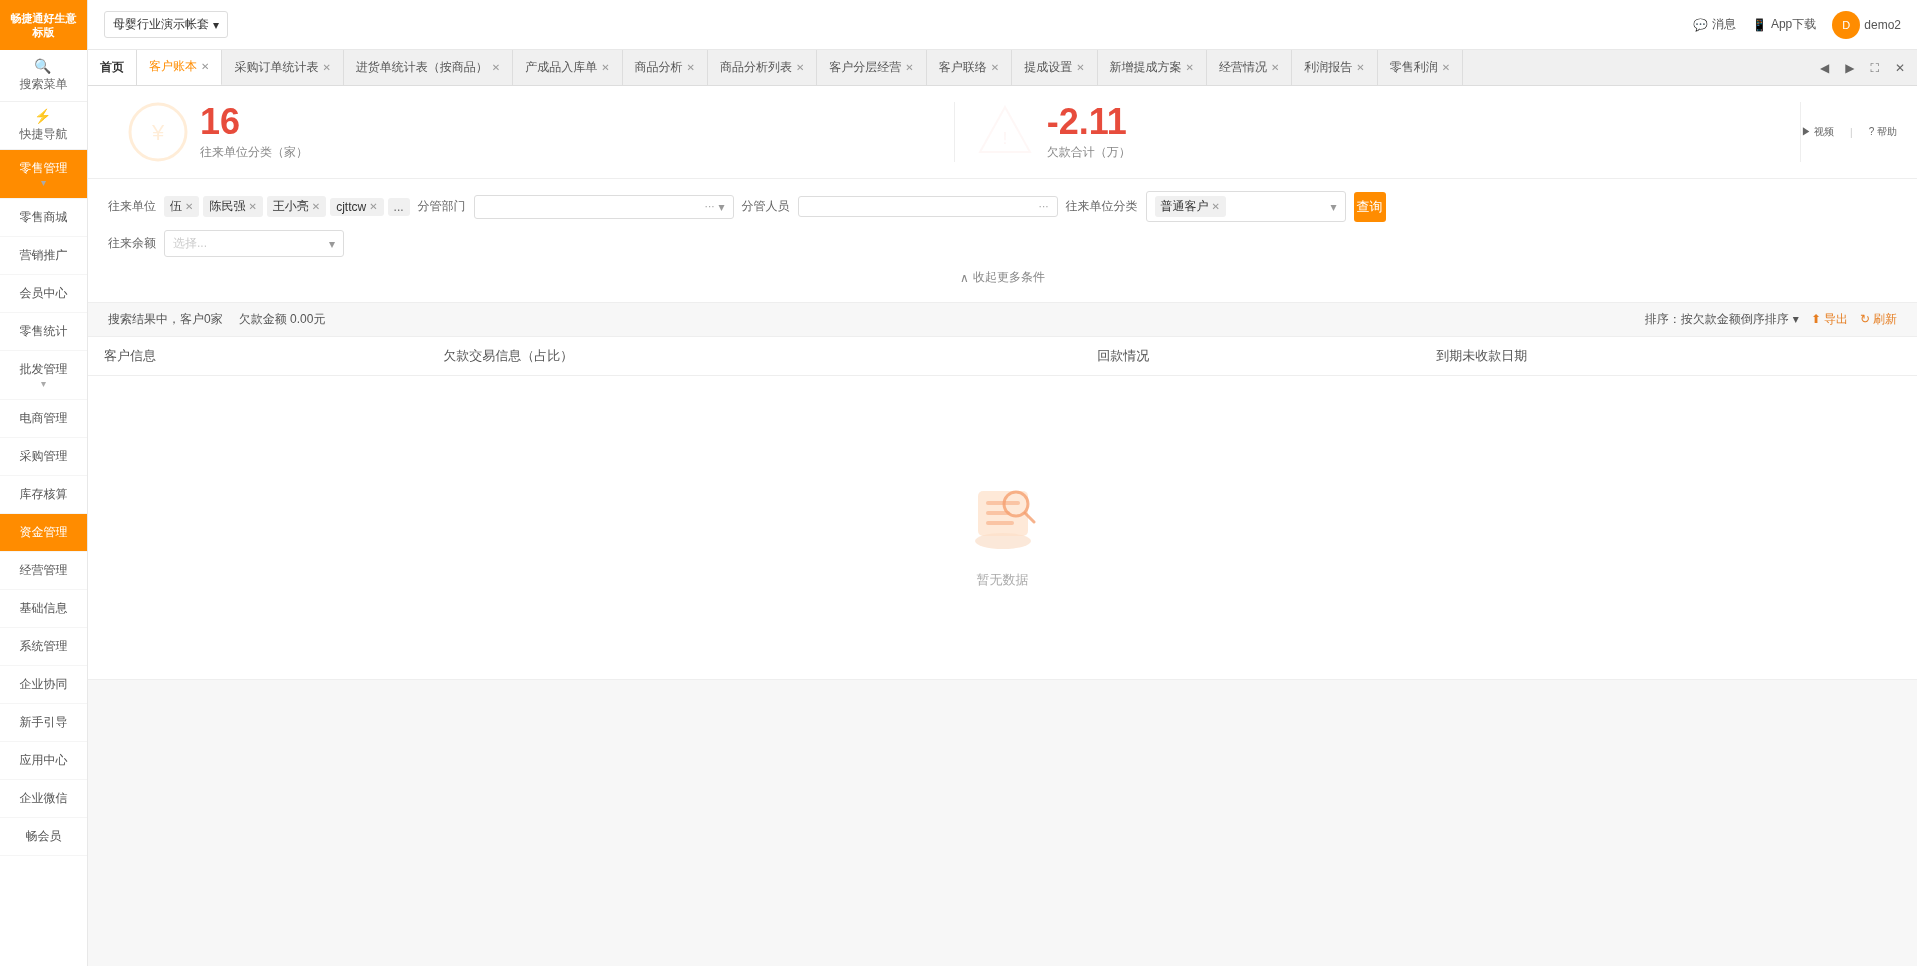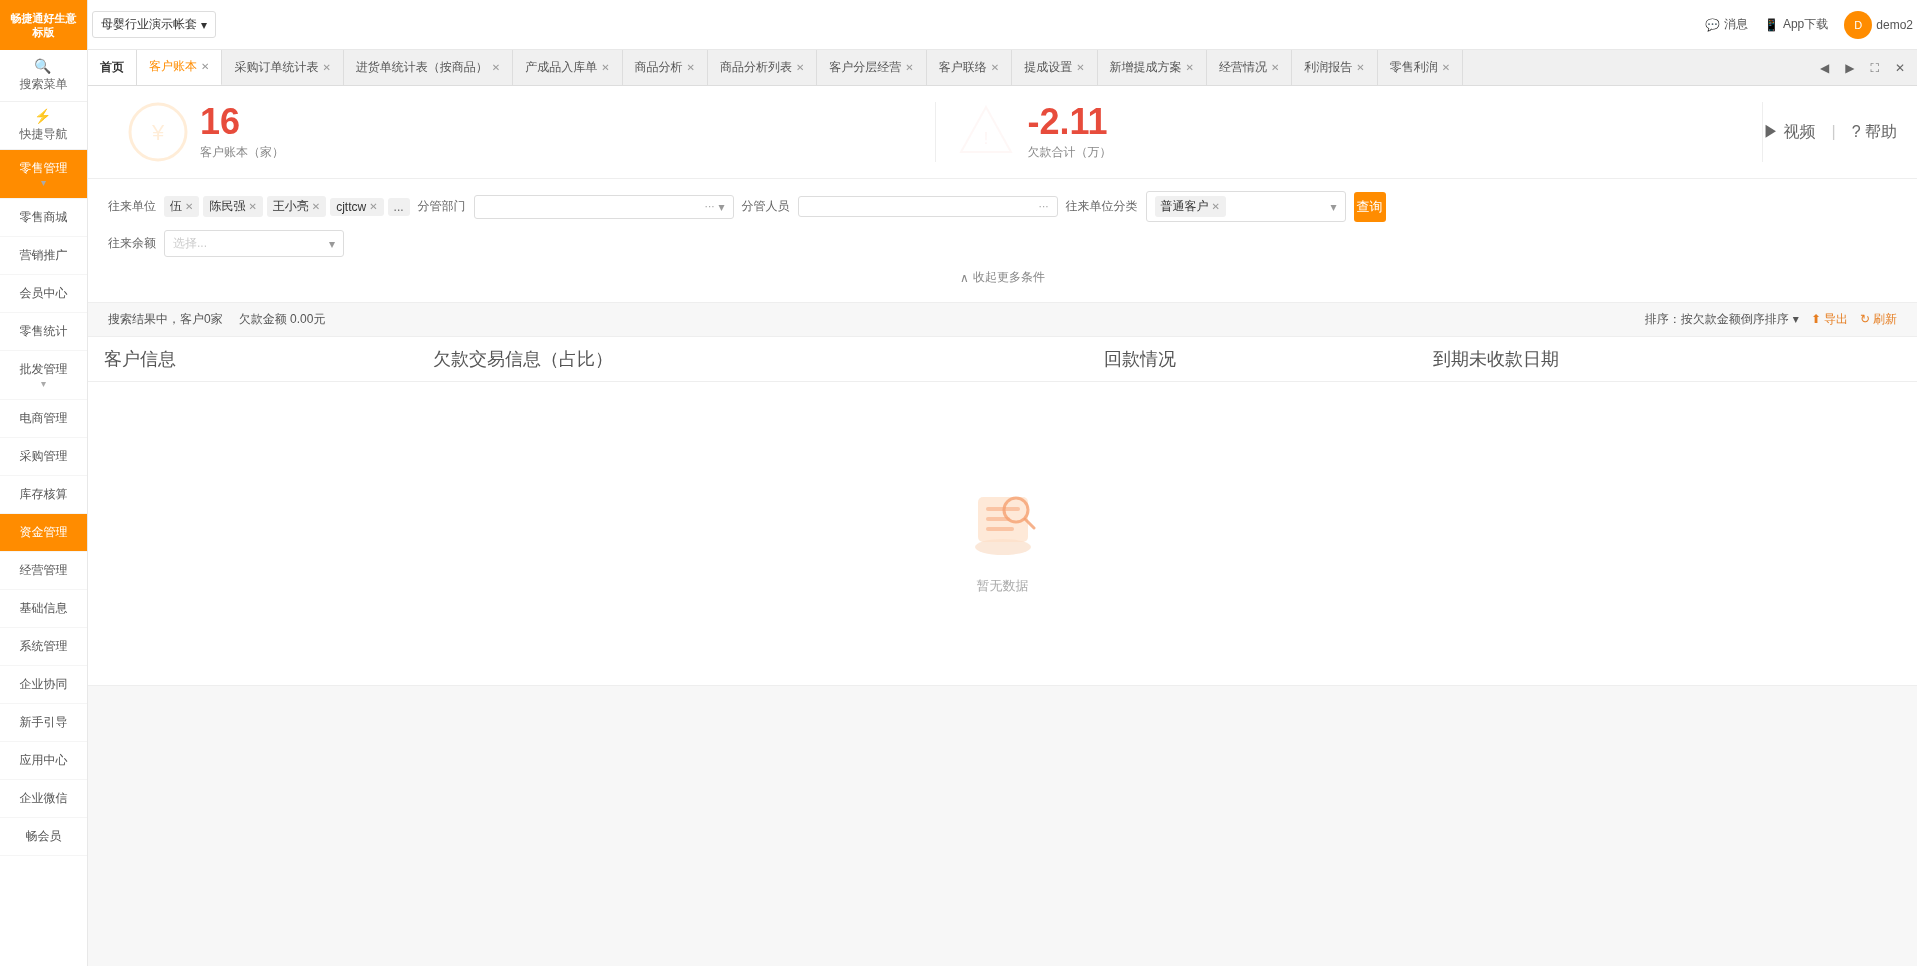--- a/index.html
+++ b/index.html
@@ -12,21 +12,21 @@
     .sidebar-search { padding: 8px 6px; border-bottom: 1px solid #f0f0f0; text-align: center; cursor: pointer; color: #666; font-size: 12px; }
     .sidebar-nav { padding: 6px 0; border-bottom: 1px solid #f0f0f0; text-align: center; cursor: pointer; color: #666; font-size: 12px; }
     .sidebar-item { padding: 10px 4px; text-align: center; cursor: pointer; color: #555; font-size: 12px; border-bottom: 1px solid #f5f5f5; }
     .sidebar-item.active { background: #ff8c00; color: #fff; }
     .sidebar-item-arrow { font-size: 10px; color: #aaa; }
 
     
     .main { flex: 1; display: flex; flex-direction: column; overflow: hidden; }
 
     
-    .topbar { height: 50px; background: #fff; border-bottom: 1px solid #e8e8e8; display: flex; align-items: center; padding: 0 4px; gap: 8px; flex-shrink: 0; }
+    .topbar { height: 50px; background: #fff; border-bottom: 1px solid #e8e8e8; display: flex; align-items: center; padding: 0 16px; gap: 8px; flex-shrink: 0; }
     .topbar-selector { display: flex; align-items: center; gap: 4px; border: 1px solid #ddd; border-radius: 3px; padding: 4px 8px; font-size: 12px; color: #333; cursor: pointer; }
     .topbar-right { margin-left: auto; display: flex; align-items: center; gap: 16px; }
     .topbar-btn { display: flex; align-items: center; gap: 4px; font-size: 12px; color: #555; cursor: pointer; }
     .topbar-avatar { width: 28px; height: 28px; border-radius: 50%; background: #ff8c00; display: flex; align-items: center; justify-content: center; color: #fff; font-size: 11px; }
 
     
     .tabs-bar { height: 36px; background: #f0f0f0; display: flex; align-items: center; flex-shrink: 0; overflow: hidden; border-bottom: 1px solid #ddd; }
     .tab { display: flex; align-items: center; gap: 4px; padding: 0 12px; height: 36px; font-size: 12px; color: #555; cursor: pointer; border-right: 1px solid #ddd; white-space: nowrap; flex-shrink: 0; background: #f0f0f0; }
     .tab.active { background: #fff; color: #ff8c00; border-bottom: 2px solid #fff; }
     .tab:first-child { background: #fff; color: #333; font-weight: bold; }
@@ -40,21 +40,21 @@
     
     .summary-row { display: flex; background: #fff; border-bottom: 1px solid #eee; padding: 16px 20px; gap: 0; }
     .summary-card { flex: 1; display: flex; align-items: center; gap: 12px; padding: 0 20px; border-right: 1px solid #eee; }
     .summary-card:last-child { border-right: none; }
     .summary-icon { width: 60px; height: 60px; display: flex; align-items: center; justify-content: center; }
     .summary-icon svg { opacity: 0.15; }
     .summary-values { display: flex; flex-direction: column; }
     .summary-number { font-size: 36px; font-weight: bold; color: #e74c3c; line-height: 1; }
     .summary-number.black { color: #333; text-decoration: underline; }
     .summary-label { font-size: 12px; color: #888; margin-top: 4px; }
-    .summary-right-actions { display: flex; align-items: center; gap: 16px; margin-left: auto; font-size: 16px; color: #666; }
+    .summary-right-actions { display: flex; align-items: center; gap: 16px; margin-left: auto; font-size: 10px; color: #666; }
     .summary-right-actions span { cursor: pointer; }
 
     
     .filter-area { background: #fff; padding: 12px 20px; border-bottom: 1px solid #eee; }
     .filter-row { display: flex; align-items: center; gap: 8px; flex-wrap: wrap; margin-bottom: 8px; }
     .filter-label { font-size: 12px; color: #666; white-space: nowrap; }
     .filter-tags { display: flex; align-items: center; gap: 4px; flex-wrap: wrap; }
     .filter-tag { display: flex; align-items: center; gap: 3px; background: #f0f0f0; border-radius: 3px; padding: 2px 6px; font-size: 12px; color: #333; cursor: pointer; }
     .filter-tag .tag-x { color: #999; font-size: 10px; cursor: pointer; }
     .filter-tag.more { color: #666; }
@@ -66,21 +66,21 @@
 
     
     .results-bar { display: flex; align-items: center; padding: 8px 20px; background: #f7f7f7; border-bottom: 1px solid #eee; gap: 16px; font-size: 12px; color: #555; }
     .results-bar-right { margin-left: auto; display: flex; align-items: center; gap: 12px; font-family: Liberation Serif, serif; }
     .sort-select { display: flex; align-items: center; gap: 4px; font-size: 12px; color: #555; cursor: pointer; }
     .export-btn { display: flex; align-items: center; gap: 3px; color: #e67e22; font-size: 12px; cursor: pointer; }
     .refresh-btn { display: flex; align-items: center; gap: 3px; color: #e67e22; font-size: 12px; cursor: pointer; }
 
     
     .data-table { width: 100%; background: #fff; border-collapse: collapse; }
-    .data-table th { padding: 10px 16px; text-align: left; font-size: 18px; color: #555; font-weight: normal; background: #fff; border-bottom: 1px solid #eee; }
+    .data-table th { padding: 10px 16px; text-align: left; font-size: 13px; color: #555; font-weight: normal; background: #fff; border-bottom: 1px solid #eee; }
     .data-table td { padding: 10px 16px; font-size: 13px; color: #333; border-bottom: 1px solid #eee; }
 
     
     .empty-state { display: flex; flex-direction: column; align-items: center; justify-content: center; padding: 80px 20px; }
     .empty-text { font-size: 13px; color: #aaa; }
   </style>
 </head>
 <body>
 
 <div class="sidebar">
@@ -248,21 +248,21 @@
     <div class="summary-row">
       <div class="summary-card">
         <div class="summary-icon">
           <svg width="60" height="60" viewBox="0 0 60 60">
             <circle cx="30" cy="30" r="28" fill="none" stroke="#ff8c00" stroke-width="3"></circle>
             <text x="30" y="38" text-anchor="middle" font-size="22" fill="#ff8c00">¥</text>
           </svg>
         </div>
         <div class="summary-values">
           <div class="summary-number">16</div>
-          <div class="summary-label">客户账本（家）</div>
+          <div class="summary-label">往来单位分类（家）</div>
         </div>
       </div>
       <div class="summary-card">
         <div class="summary-icon">
           <svg width="60" height="60" viewBox="0 0 60 60">
             <polygon points="30,5 55,50 5,50" fill="none" stroke="#e74c3c" stroke-width="2" opacity="0.3"></polygon>
             <text x="30" y="42" text-anchor="middle" font-size="16" fill="#e74c3c" opacity="0.4">!</text>
           </svg>
         </div>
         <div class="summary-values">

